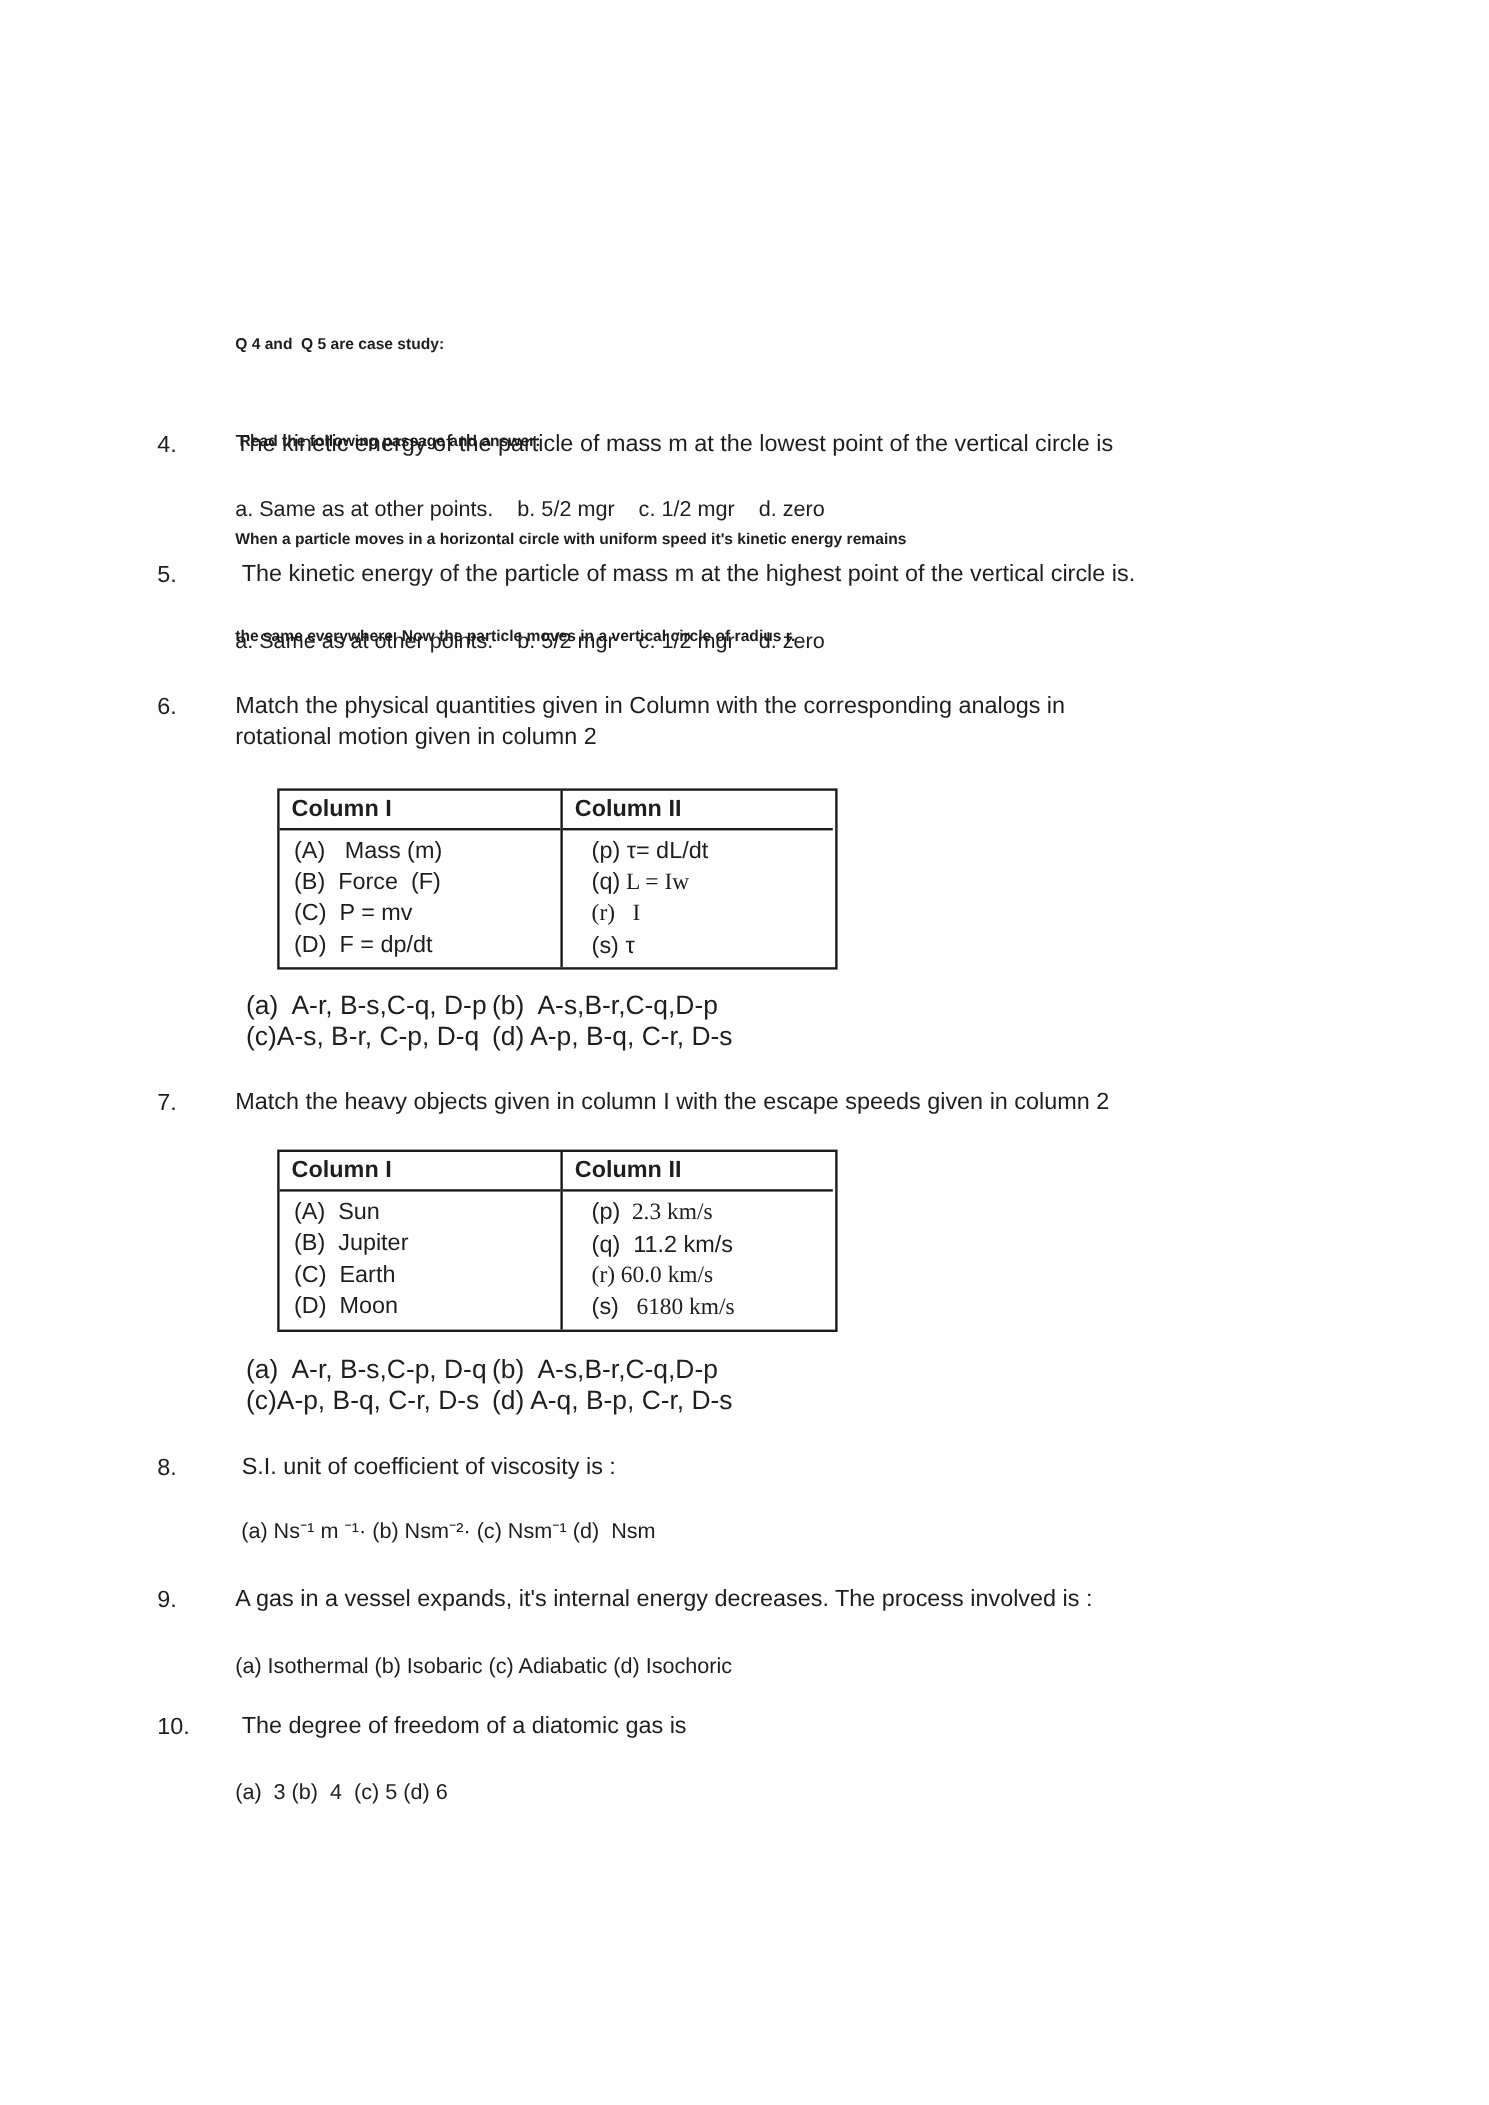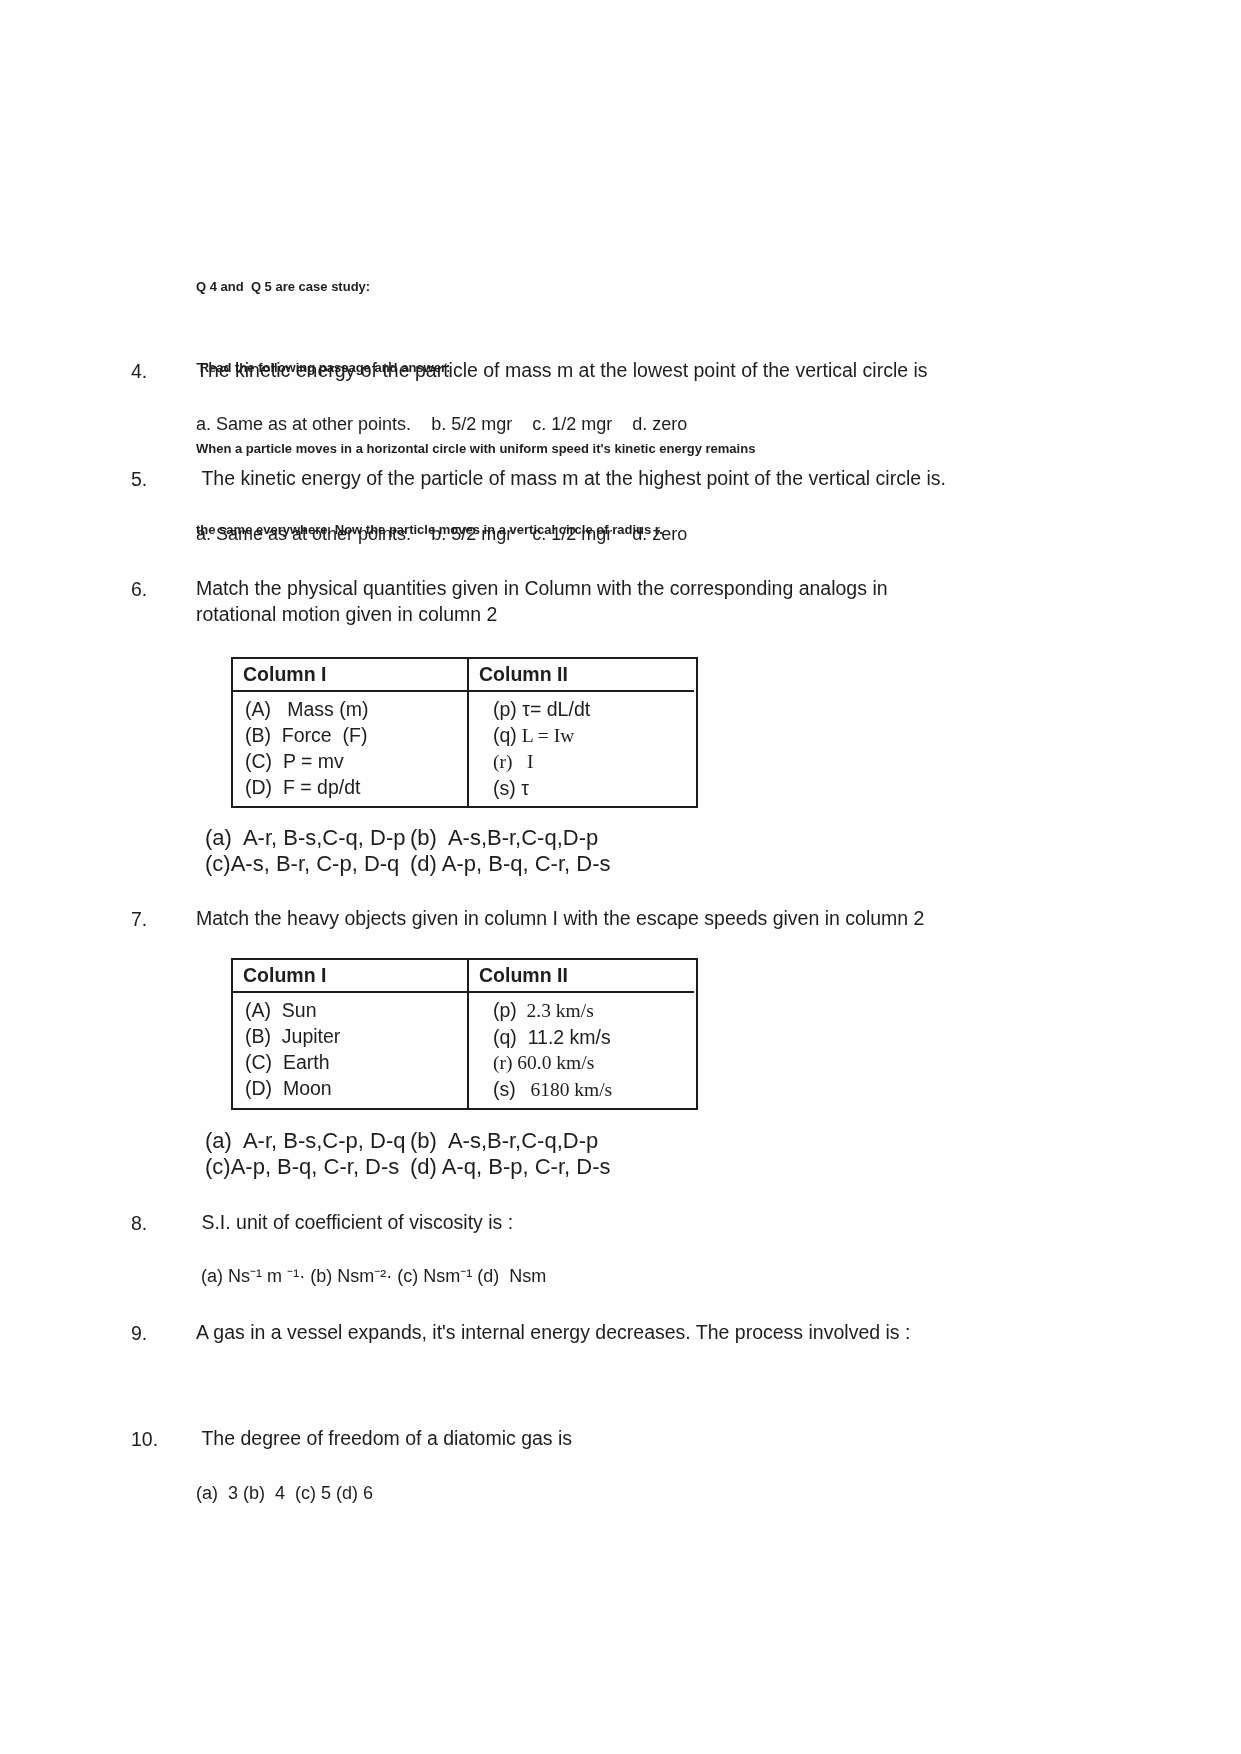--- a/index.html
+++ b/index.html
@@ -185,20 +185,21 @@
   <div class="abs qrow" style="top:1210px;">
     <span class="qnum">8.</span>
     <span class="qtext"> S.I. unit of coefficient of viscosity is :</span>
   </div>
   <div class="abs opts" style="top:1263px;"> (a) Ns⁻¹ m ⁻¹· (b) Nsm⁻²· (c) Nsm⁻¹ (d)  Nsm</div>
 
   <div class="abs qrow" style="top:1320px;">
     <span class="qnum">9.</span>
     <span class="qtext">A gas in a vessel expands, it's internal energy decreases. The process involved is :</span>
   </div>
+  <div class="abs opts" style="top:1375px;">(a) Isothermal (b) Isobaric (c) Adiabatic (d) Isochoric</div>
 
   <div class="abs qrow" style="top:1426px;">
     <span class="qnum">10.</span>
     <span class="qtext"> The degree of freedom of a diatomic gas is</span>
   </div>
   <div class="abs opts" style="top:1480px;">(a)  3 (b)  4  (c) 5 (d) 6</div>
 
 </div>
 
 </body></html>

